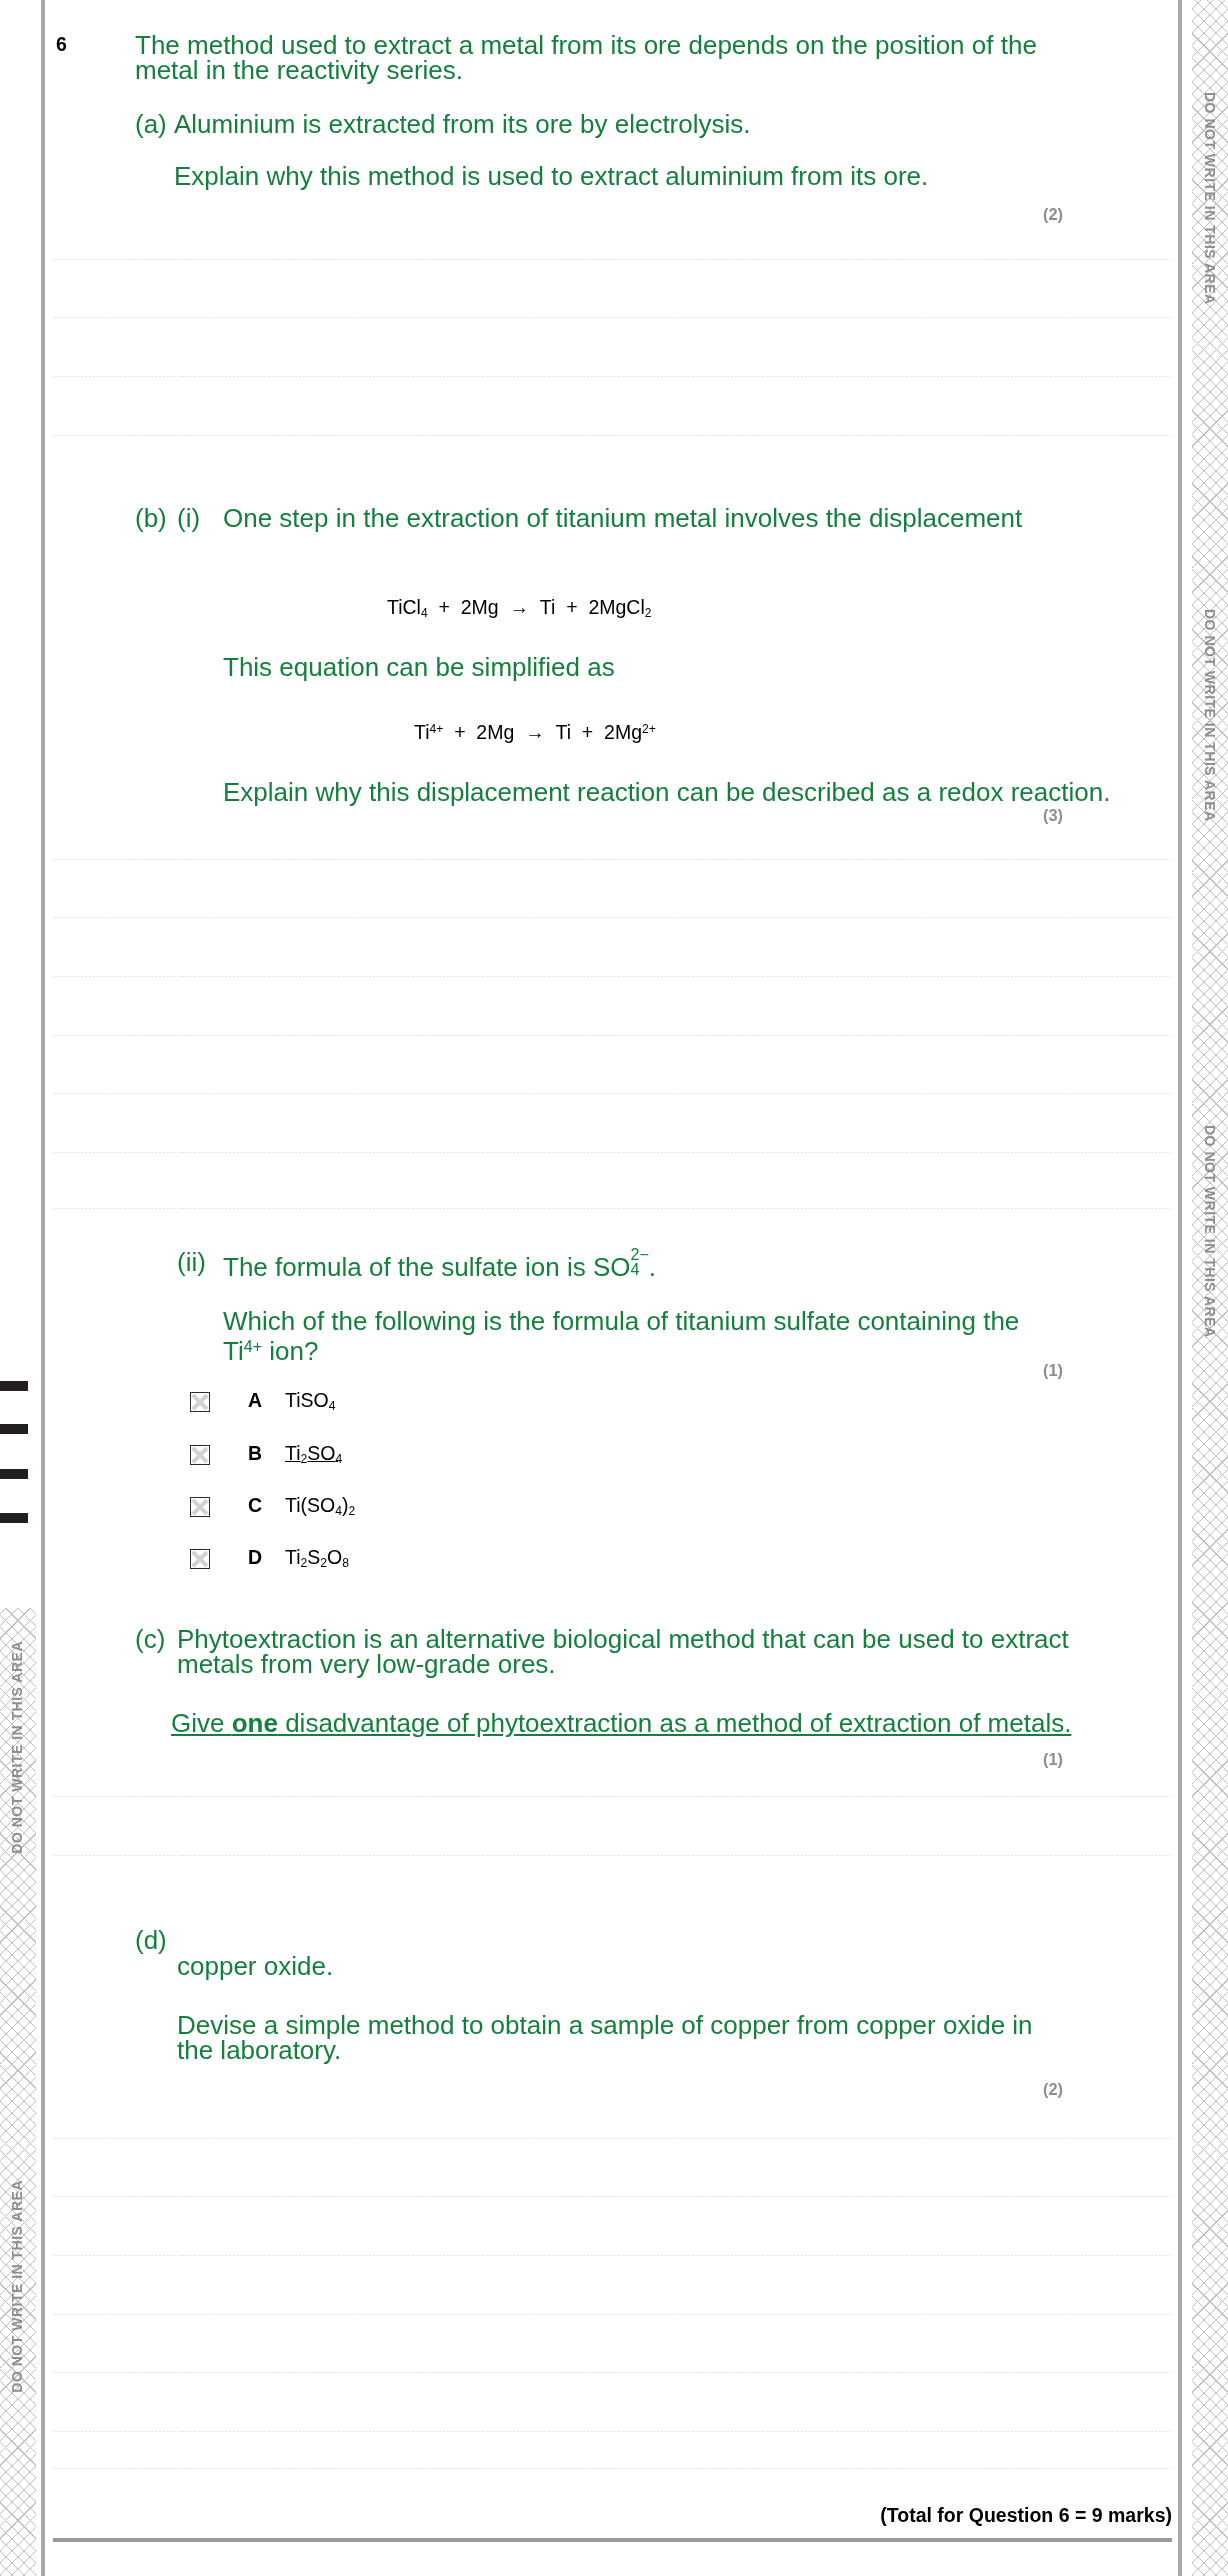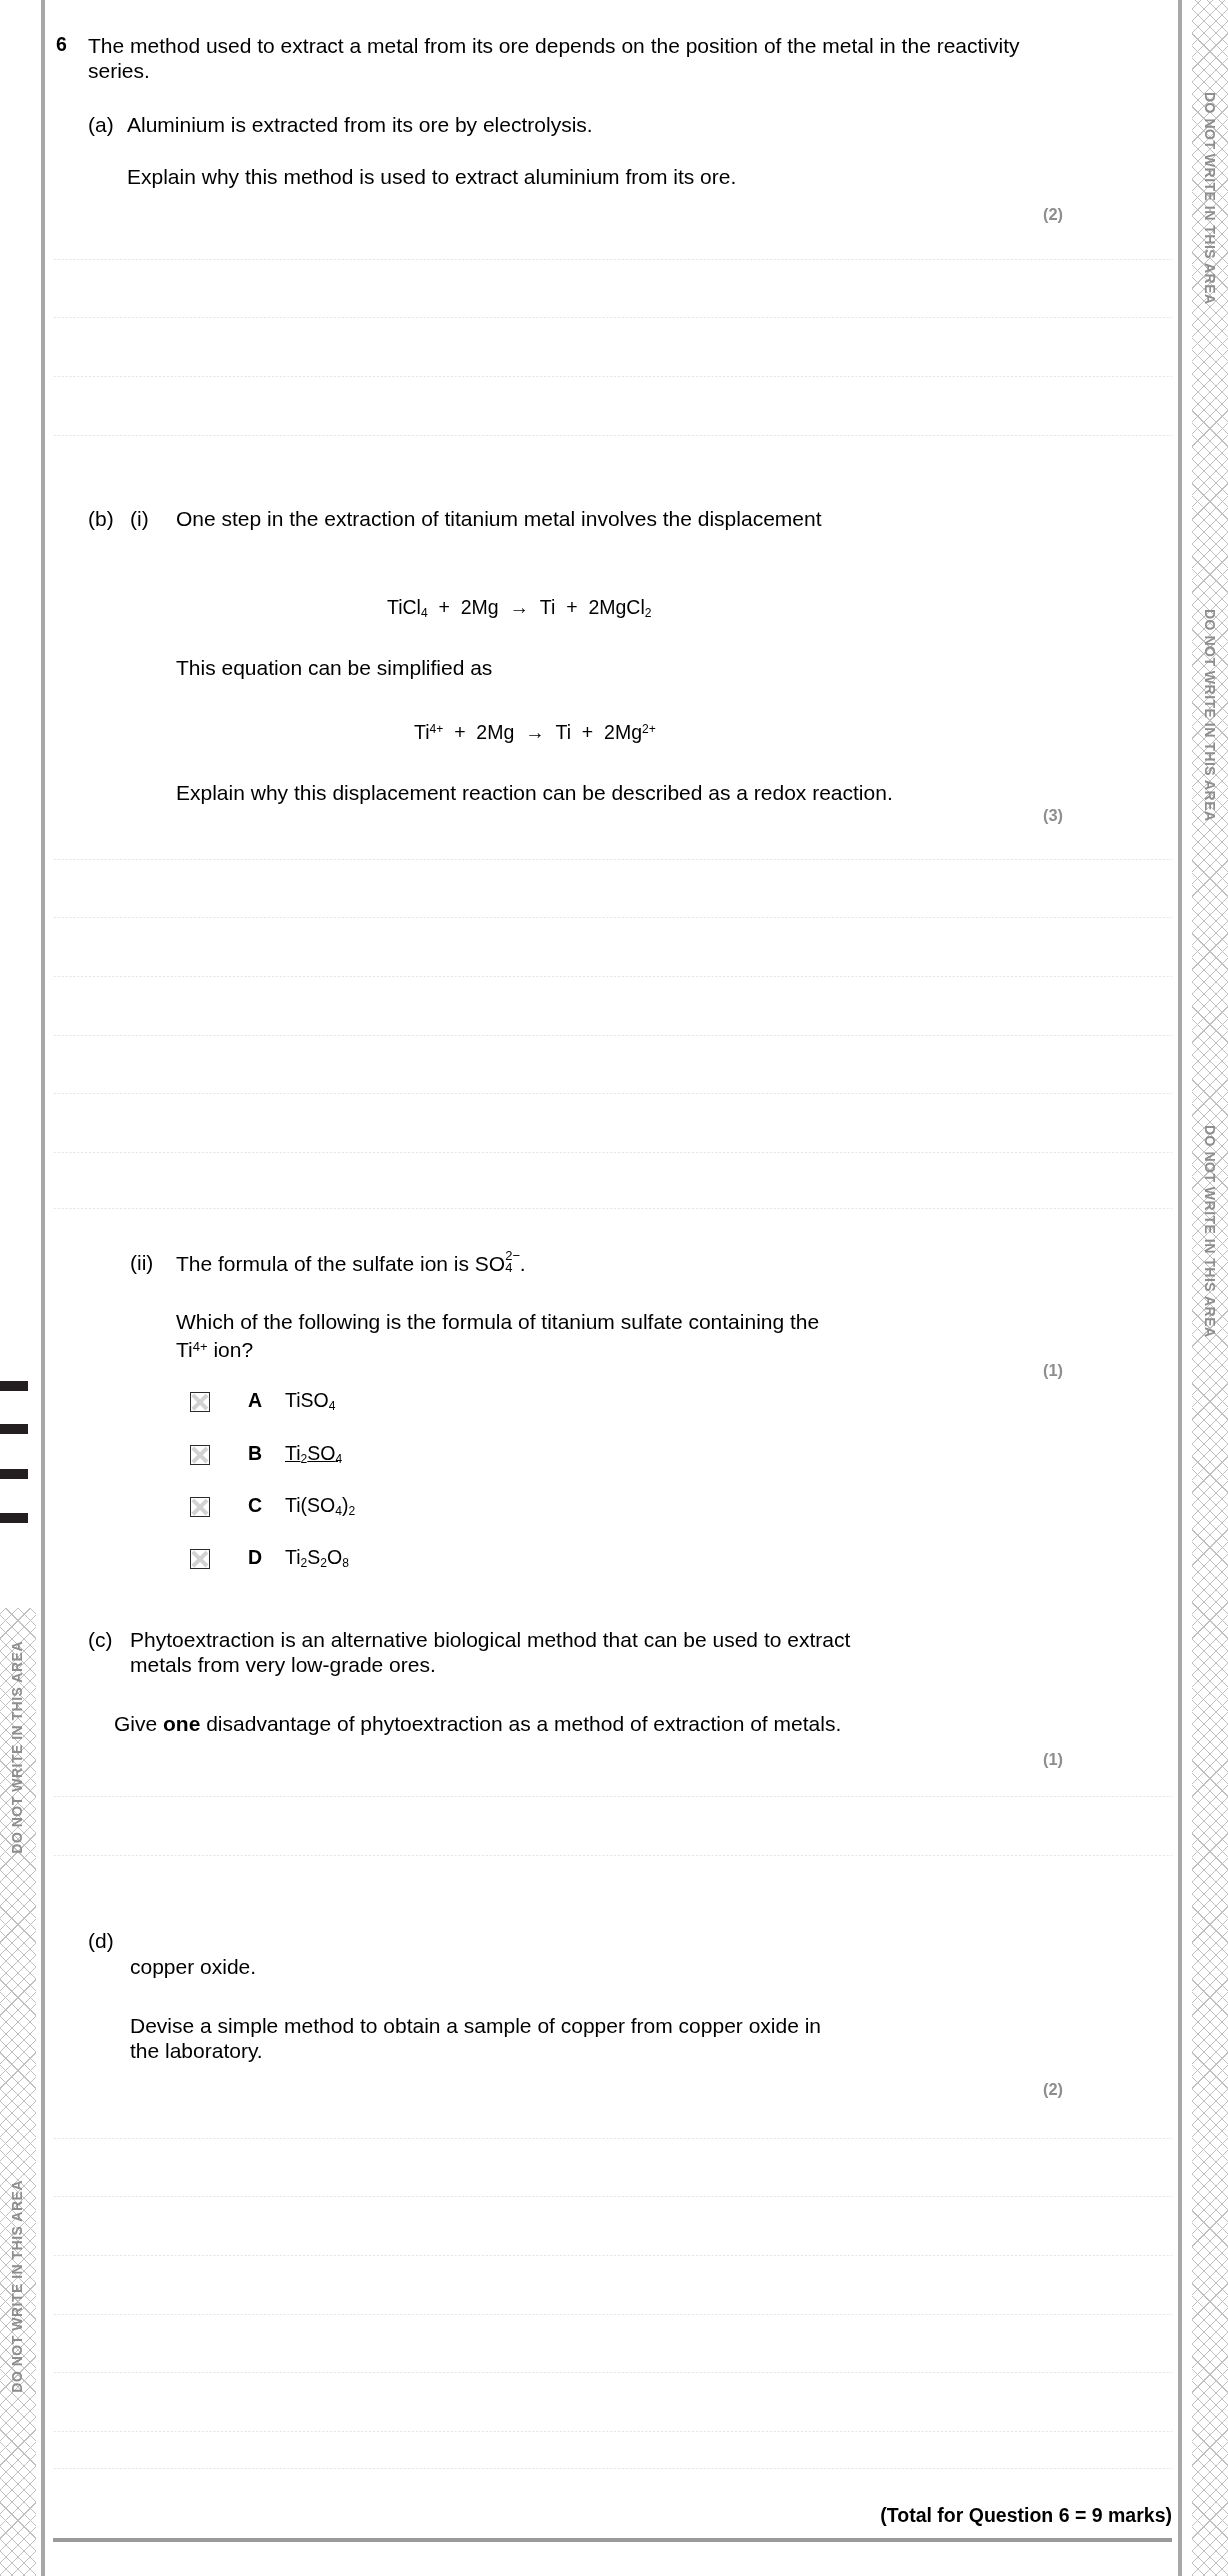--- a/index.html
+++ b/index.html
@@ -33,21 +33,21 @@
   .vert-note.r{ writing-mode:vertical-rl; transform:rotate(0deg); left:1202px; }
   .vert-note.l{ writing-mode:vertical-rl; transform:rotate(180deg); left:9.4px; }
 
   
   .regmark{position:absolute;left:0;width:28px;height:10.2px;background:#231f20;}
 
   
   .content{position:absolute;left:0;top:0;width:1178px;height:2576px;}
 
   .q-num{position:absolute;font-weight:bold;font-size:19.5px;}
-  .txt{position:absolute;font-size:21px;line-height:25px;color:#000000;}
+  .txt{position:absolute;font-size:26px;line-height:25px;color:#15803d;margin-left:47px;}
   .txt b{font-weight:bold;}
   .eq{position:absolute;font-size:19.5px;line-height:25px;}
   .marks{position:absolute;font-weight:bold;font-size:16.4px;color:#8e8e8e;
          text-align:right;width:94px;}
 
   sub{font-size:.62em;vertical-align:-.25em;}
   sup{font-size:.62em;vertical-align:.48em;}
 
   
   .stack{display:inline-block;position:relative;width:.70em;height:1em;
@@ -161,21 +161,21 @@
   <div class="mcq-letter" style="left:248px;top:1494px;">C</div>
   <div class="mcq-formula" style="left:285px;top:1494px;">Ti(SO<sub>4</sub>)<sub>2</sub></div>
 
   <div class="mcq-box" style="left:190px;top:1549px;"></div>
   <div class="mcq-letter" style="left:248px;top:1546px;">D</div>
   <div class="mcq-formula" style="left:285px;top:1546px;">Ti<sub>2</sub>S<sub>2</sub>O<sub>8</sub></div>
 
   <div class="txt" style="left:88px;top:1627px;">(c)</div>
   <div class="txt" style="left:130px;top:1627px;width:938px;">Phytoextraction is an alternative biological method that can be used to extract</div>
   <div class="txt" style="left:130px;top:1652px;width:938px;">metals from very low-grade ores.</div>
-  <div class="txt" style="left:114px;top:1711px;width:938px;">
+  <div class="txt" style="left:124px;top:1711px;width:938px;text-decoration:underline;">
     <span>Give </span><b>one</b><span> disadvantage of phytoextraction as a method of extraction of metals.</span>
   </div>
   <div class="marks" style="left:969px;top:1750px;">(1)</div>
 
   <div class="ansline" style="left:53px;top:1795px;width:1119px;"></div>
   <div class="ansline" style="left:53px;top:1854px;width:1119px;"></div>
 
   <div class="txt" style="left:88px;top:1928px;">(d)</div>
   <div class="txt" style="left:130px;top:1954px;width:938px;">copper oxide.</div>
   <div class="txt" style="left:130px;top:2013px;width:938px;">Devise a simple method to obtain a sample of copper from copper oxide in</div>

